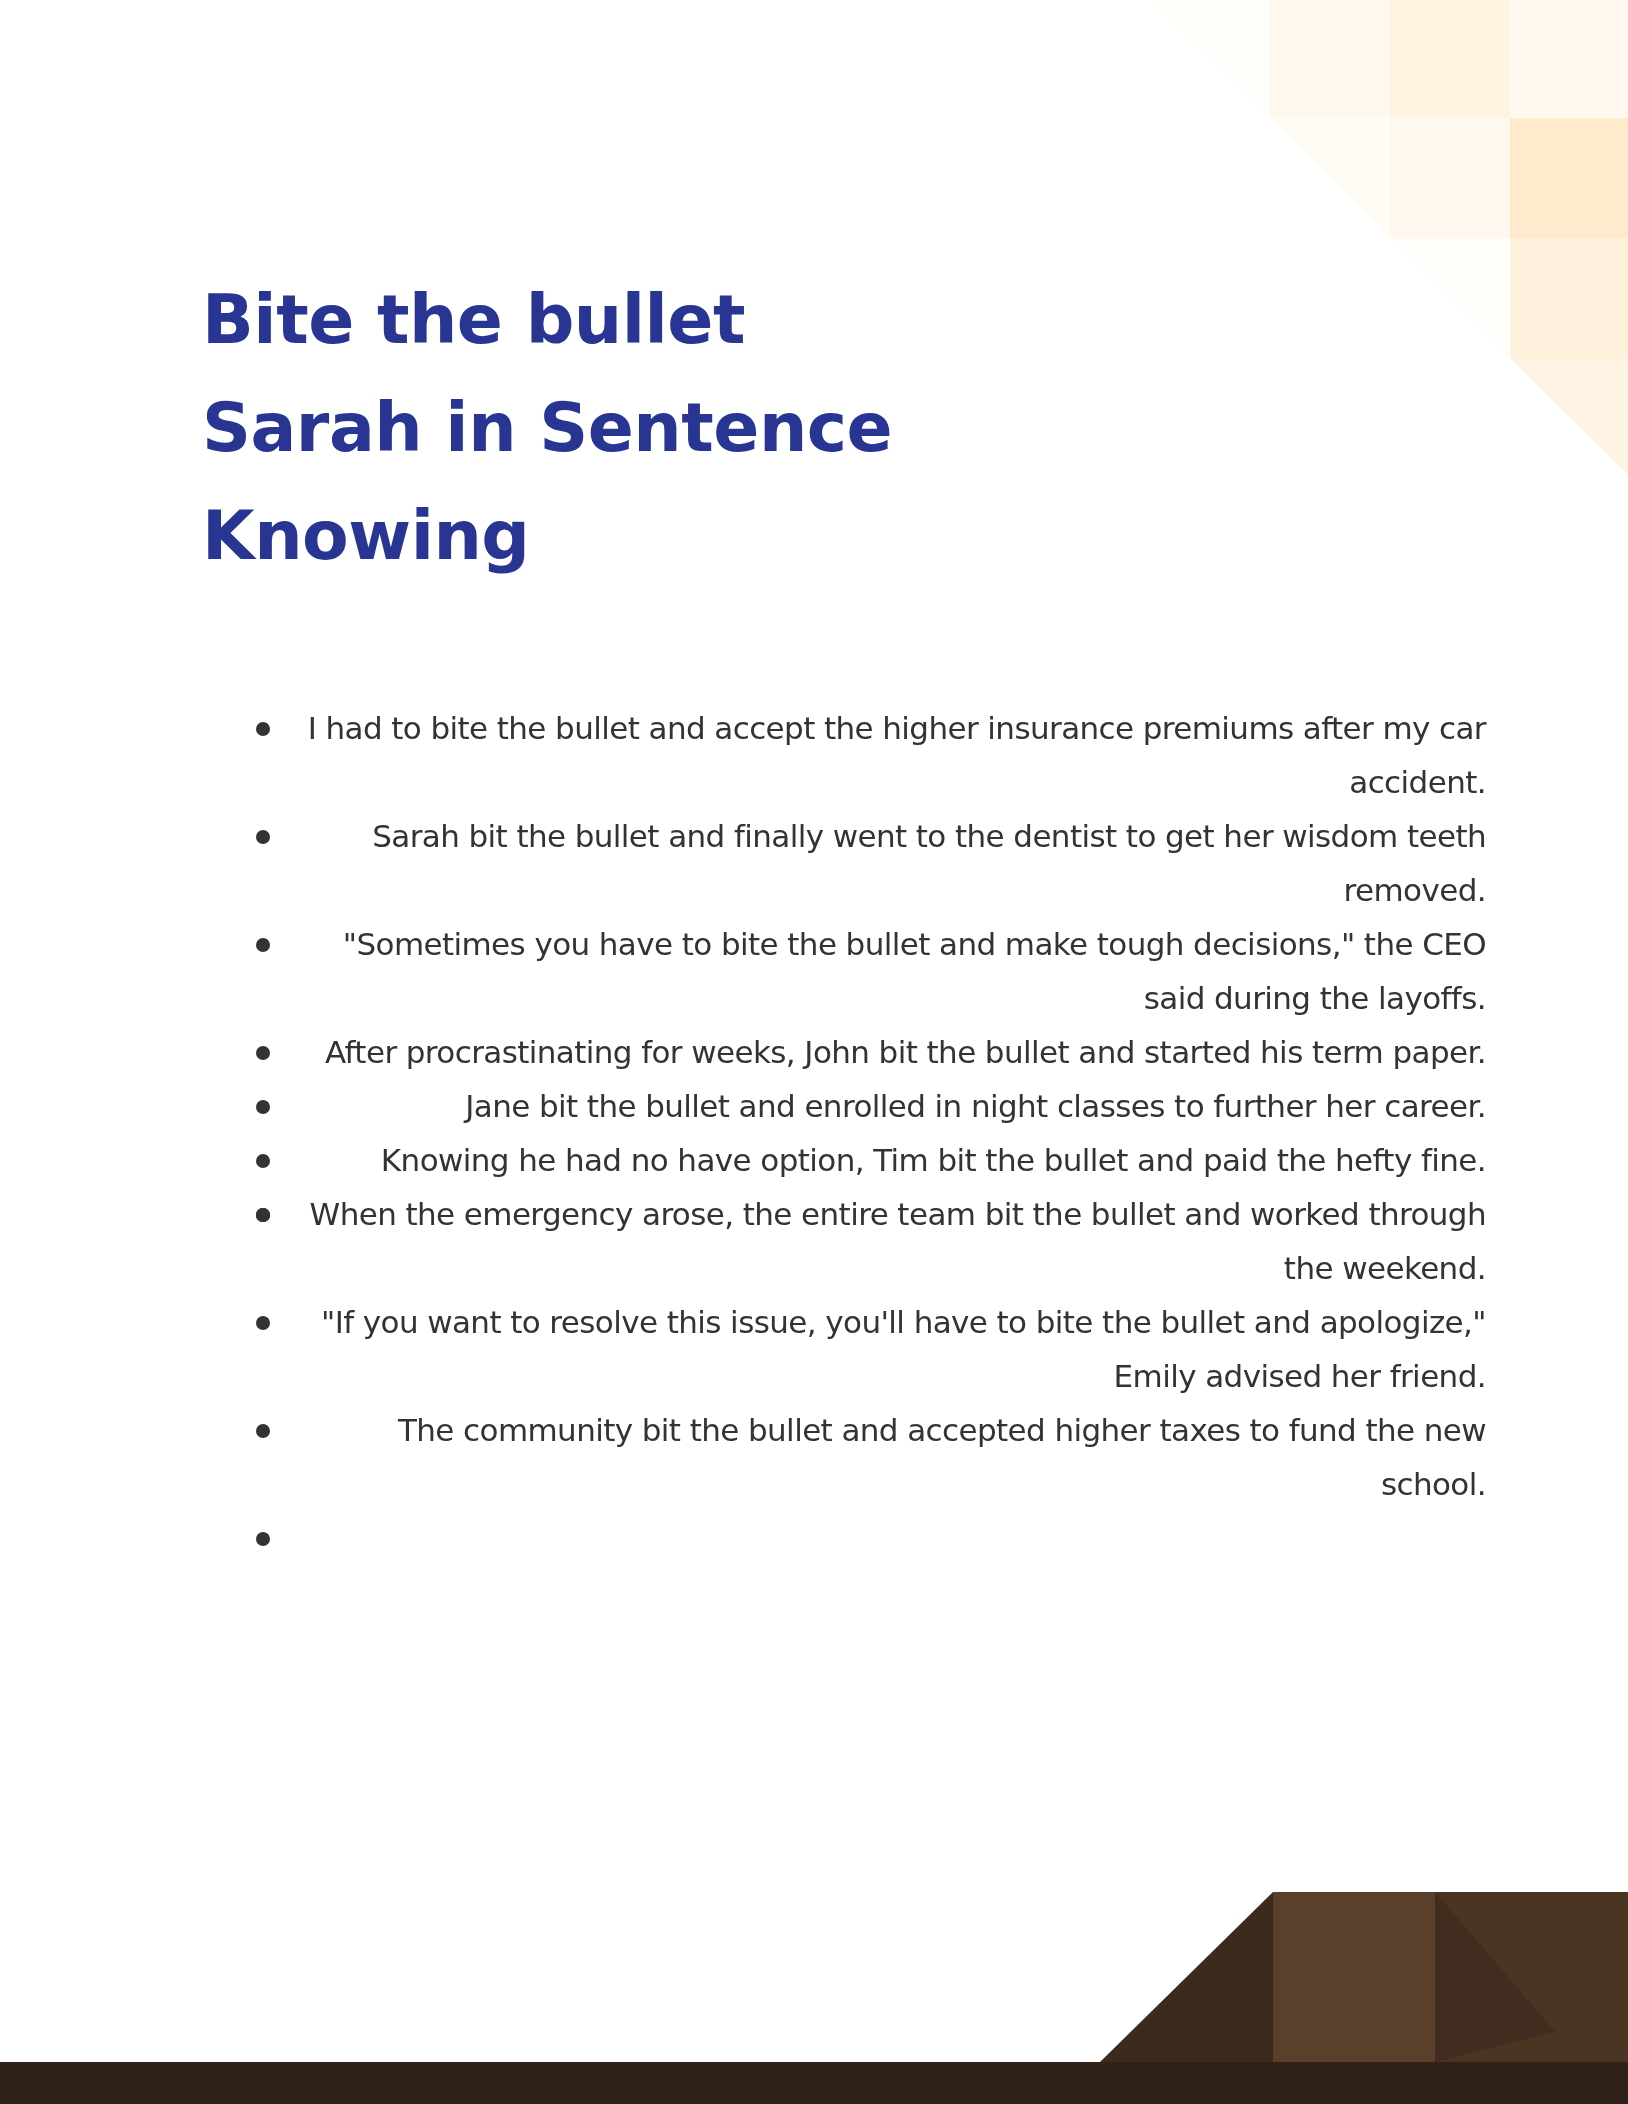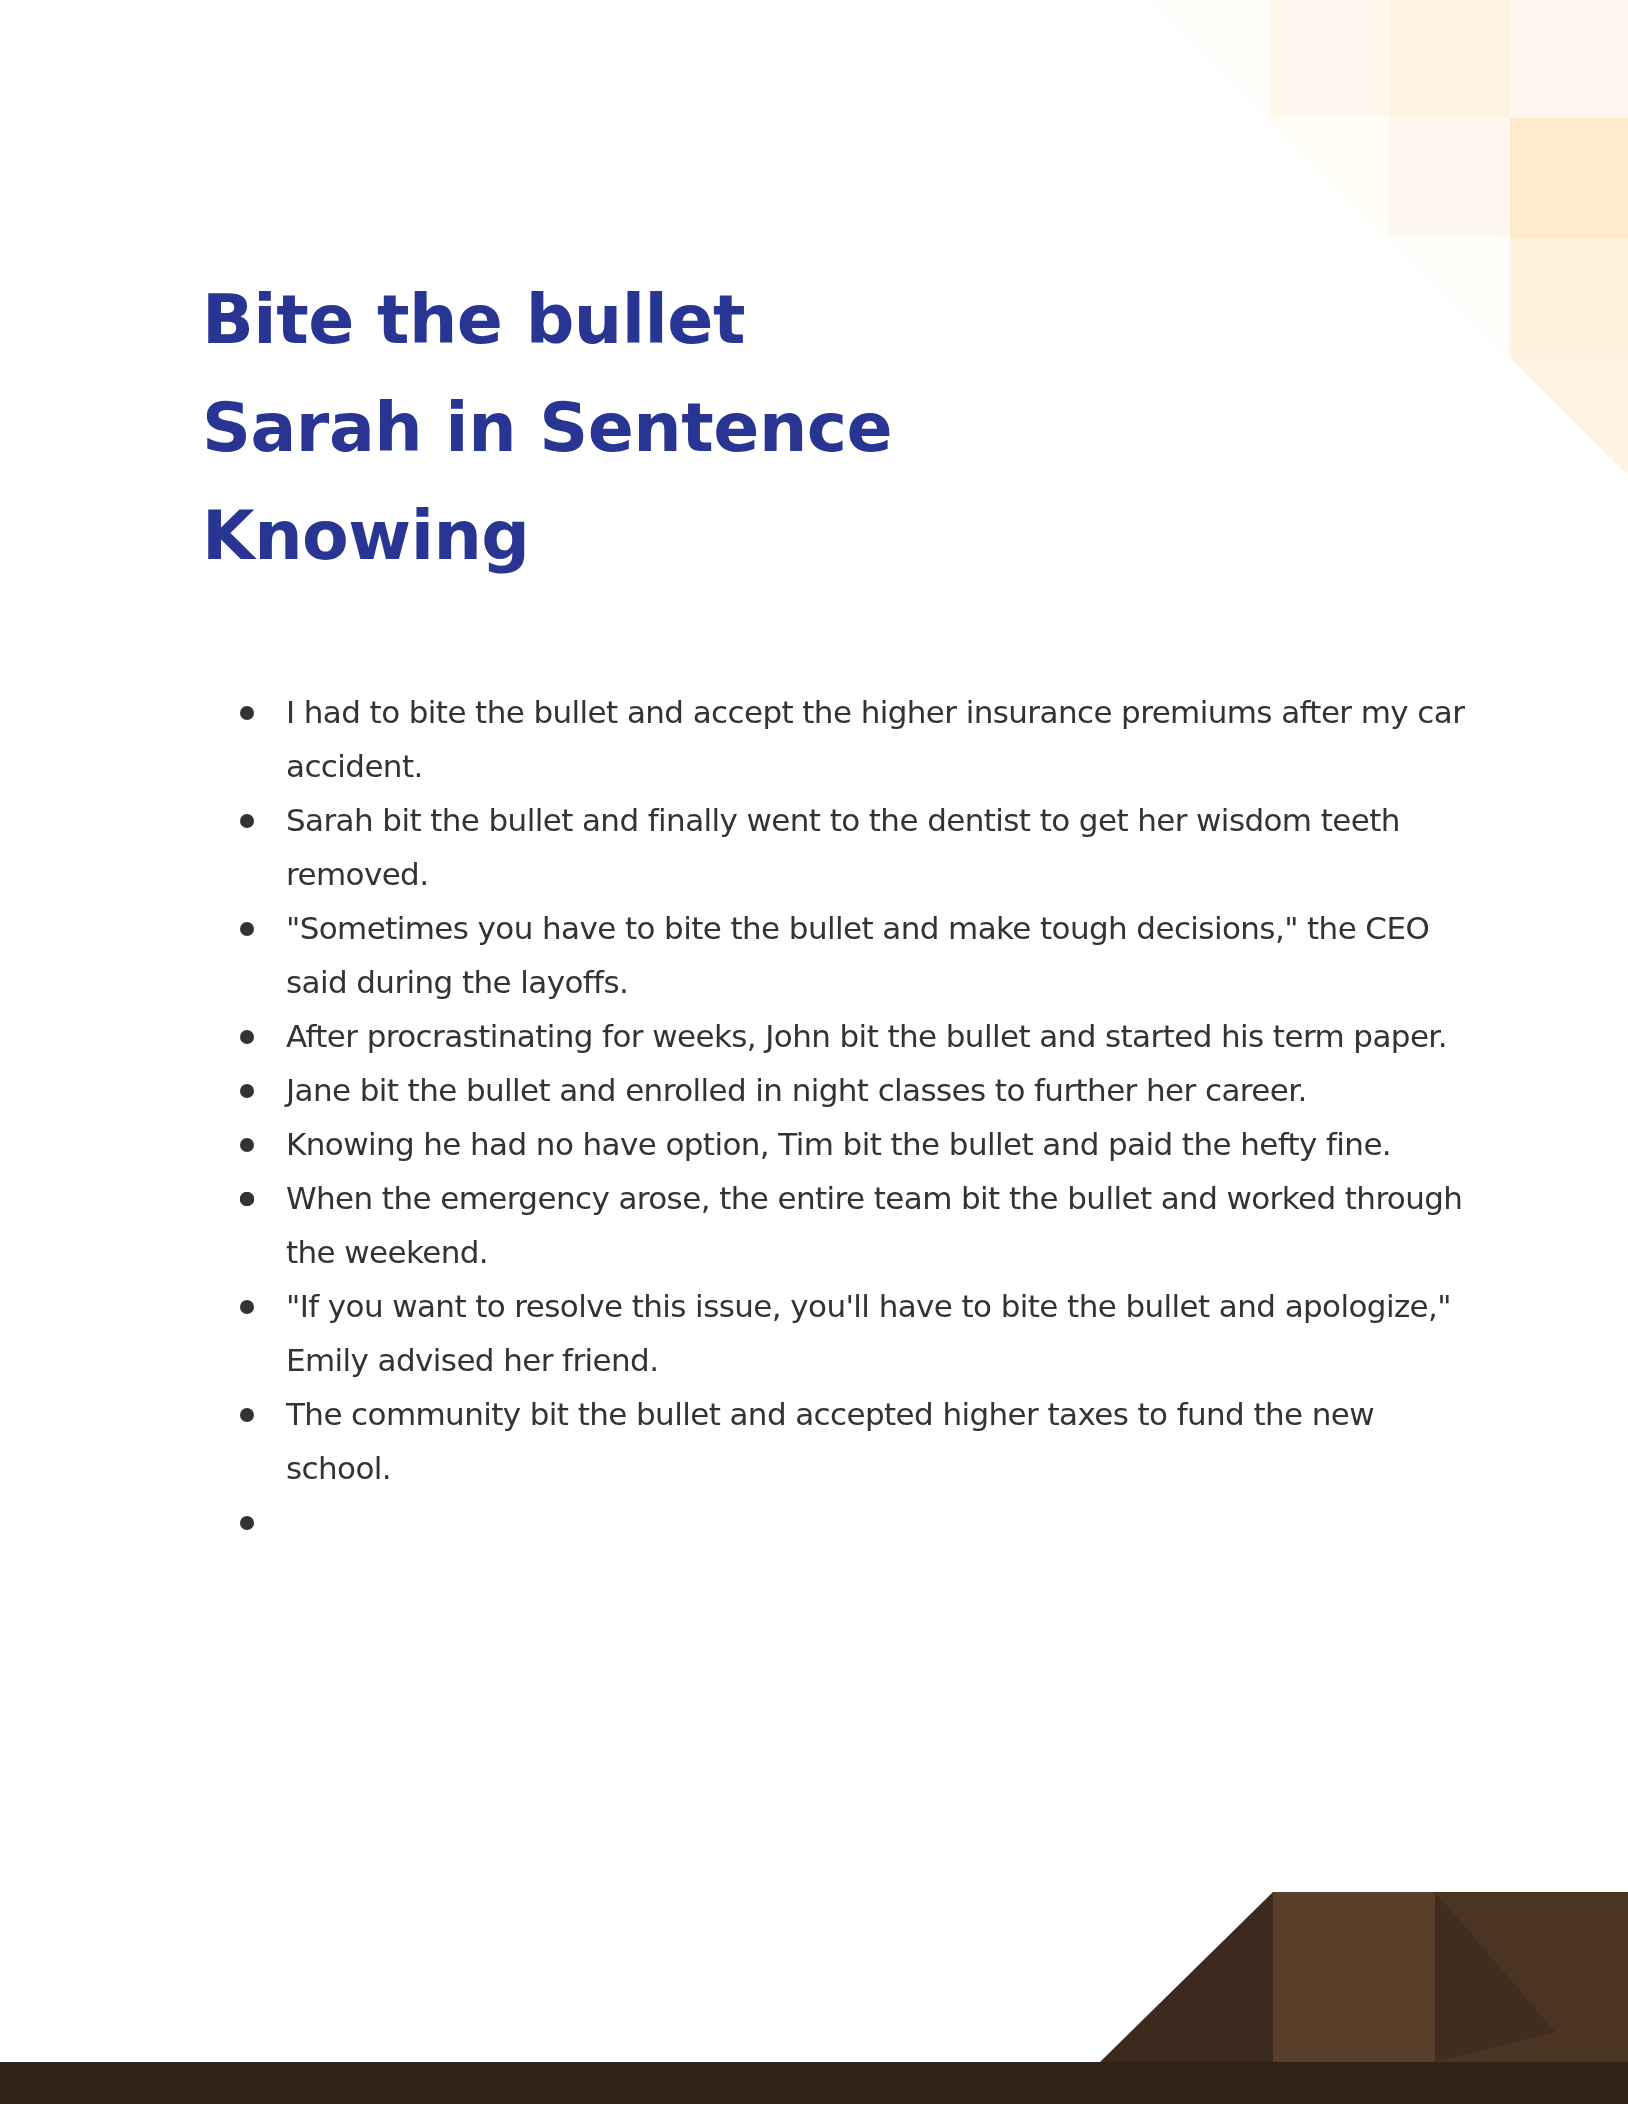--- a/index.html
+++ b/index.html
@@ -45,23 +45,24 @@
     }
     .title span {
       display: block;
       white-space: nowrap;
     }
     .examples {
       position: absolute;
       left: 240px;
       top: 685px;
       width: 1230px;
-      margin: 0;
+      margin: 16px;
       padding: 0;
       list-style: none;
+      text-align: right;
     }
     .examples li {
       position: relative;
       padding-left: 46px;
       font-family: "DejaVu Sans", sans-serif;
       font-size: 31px;
       line-height: 54px;
       color: #333333;
       letter-spacing: -0.6px;
     }

